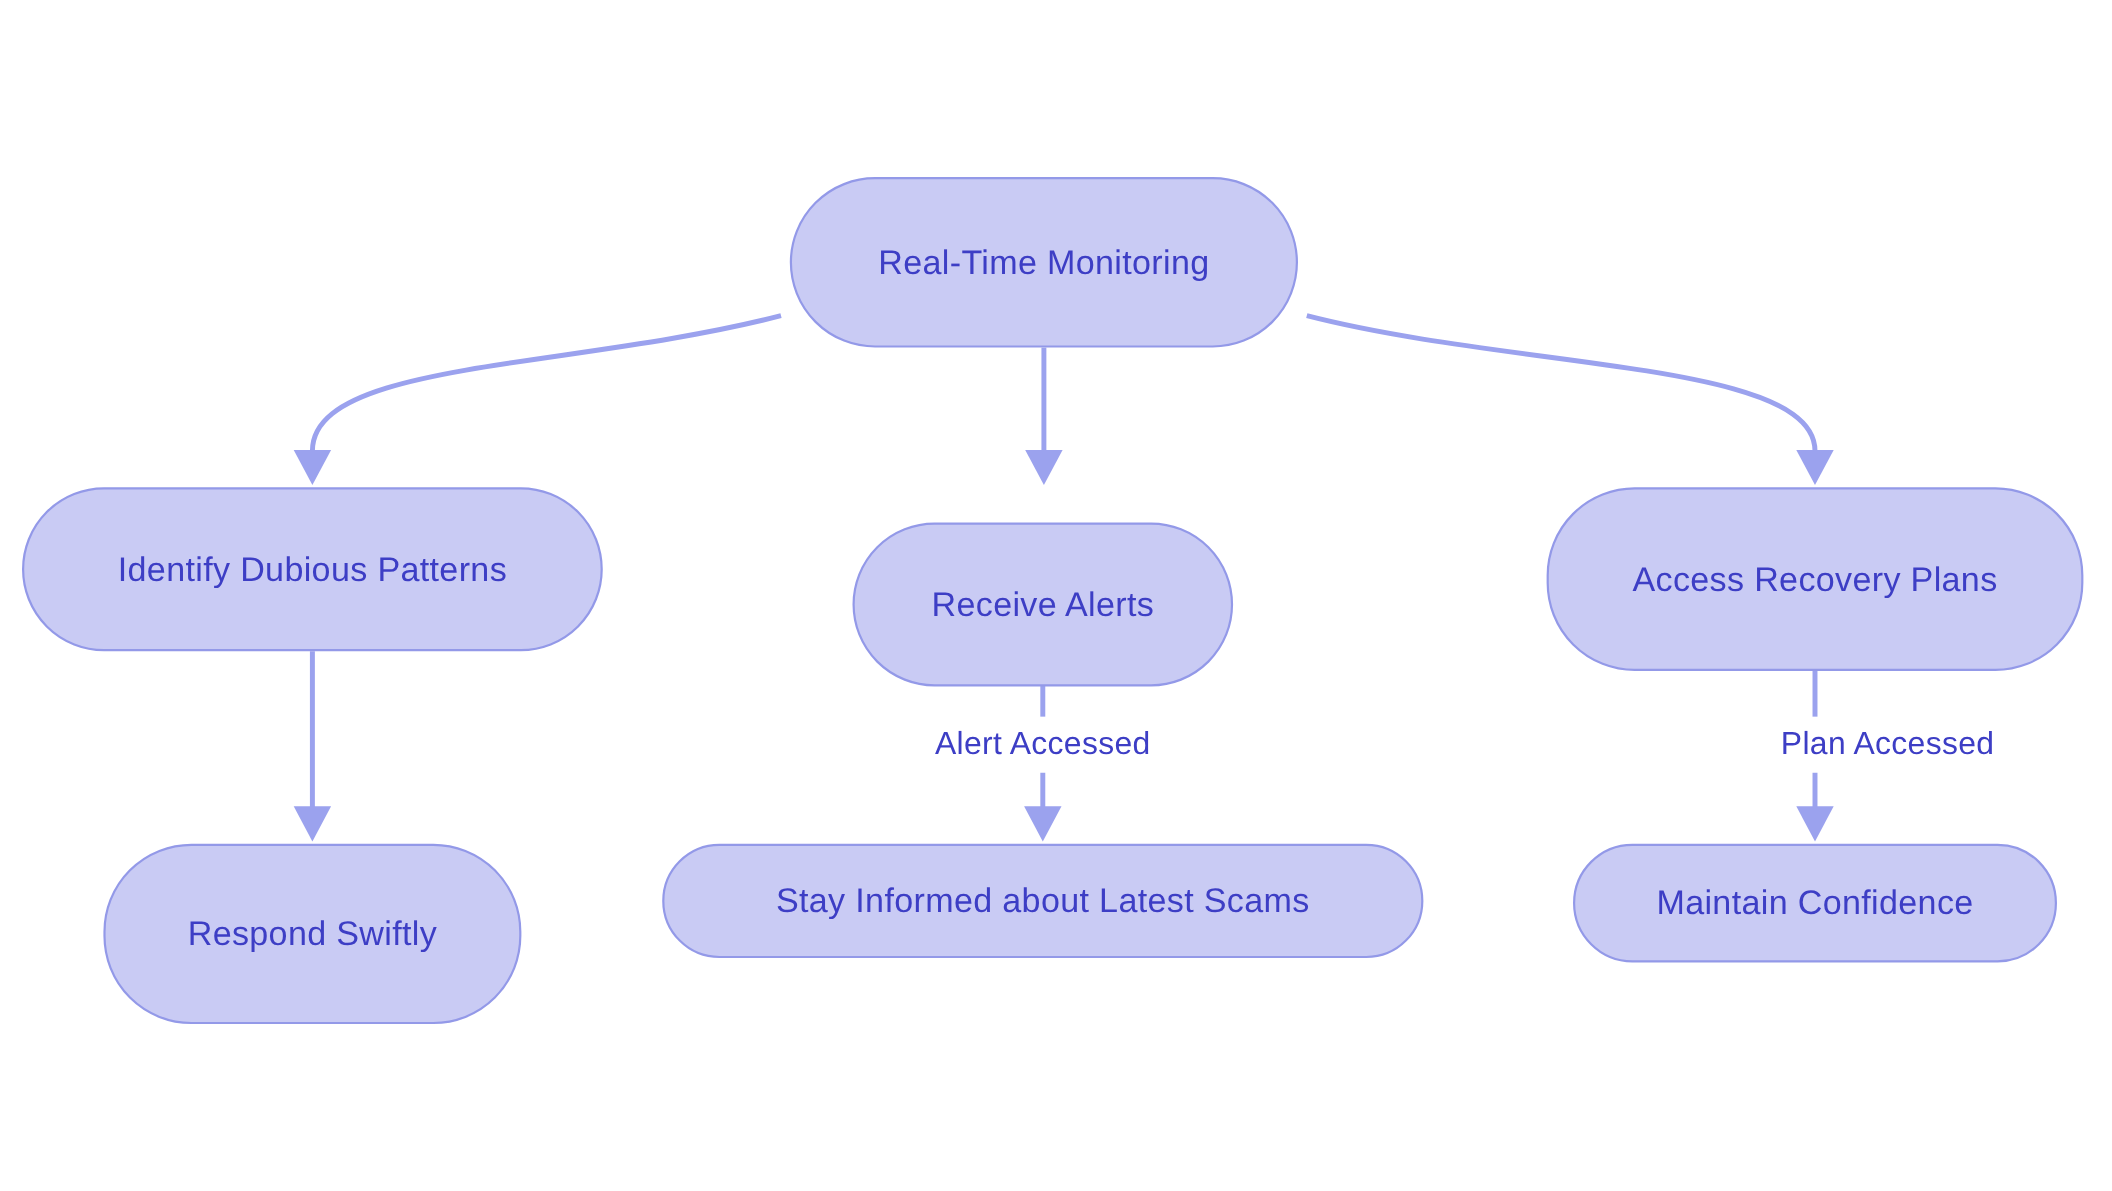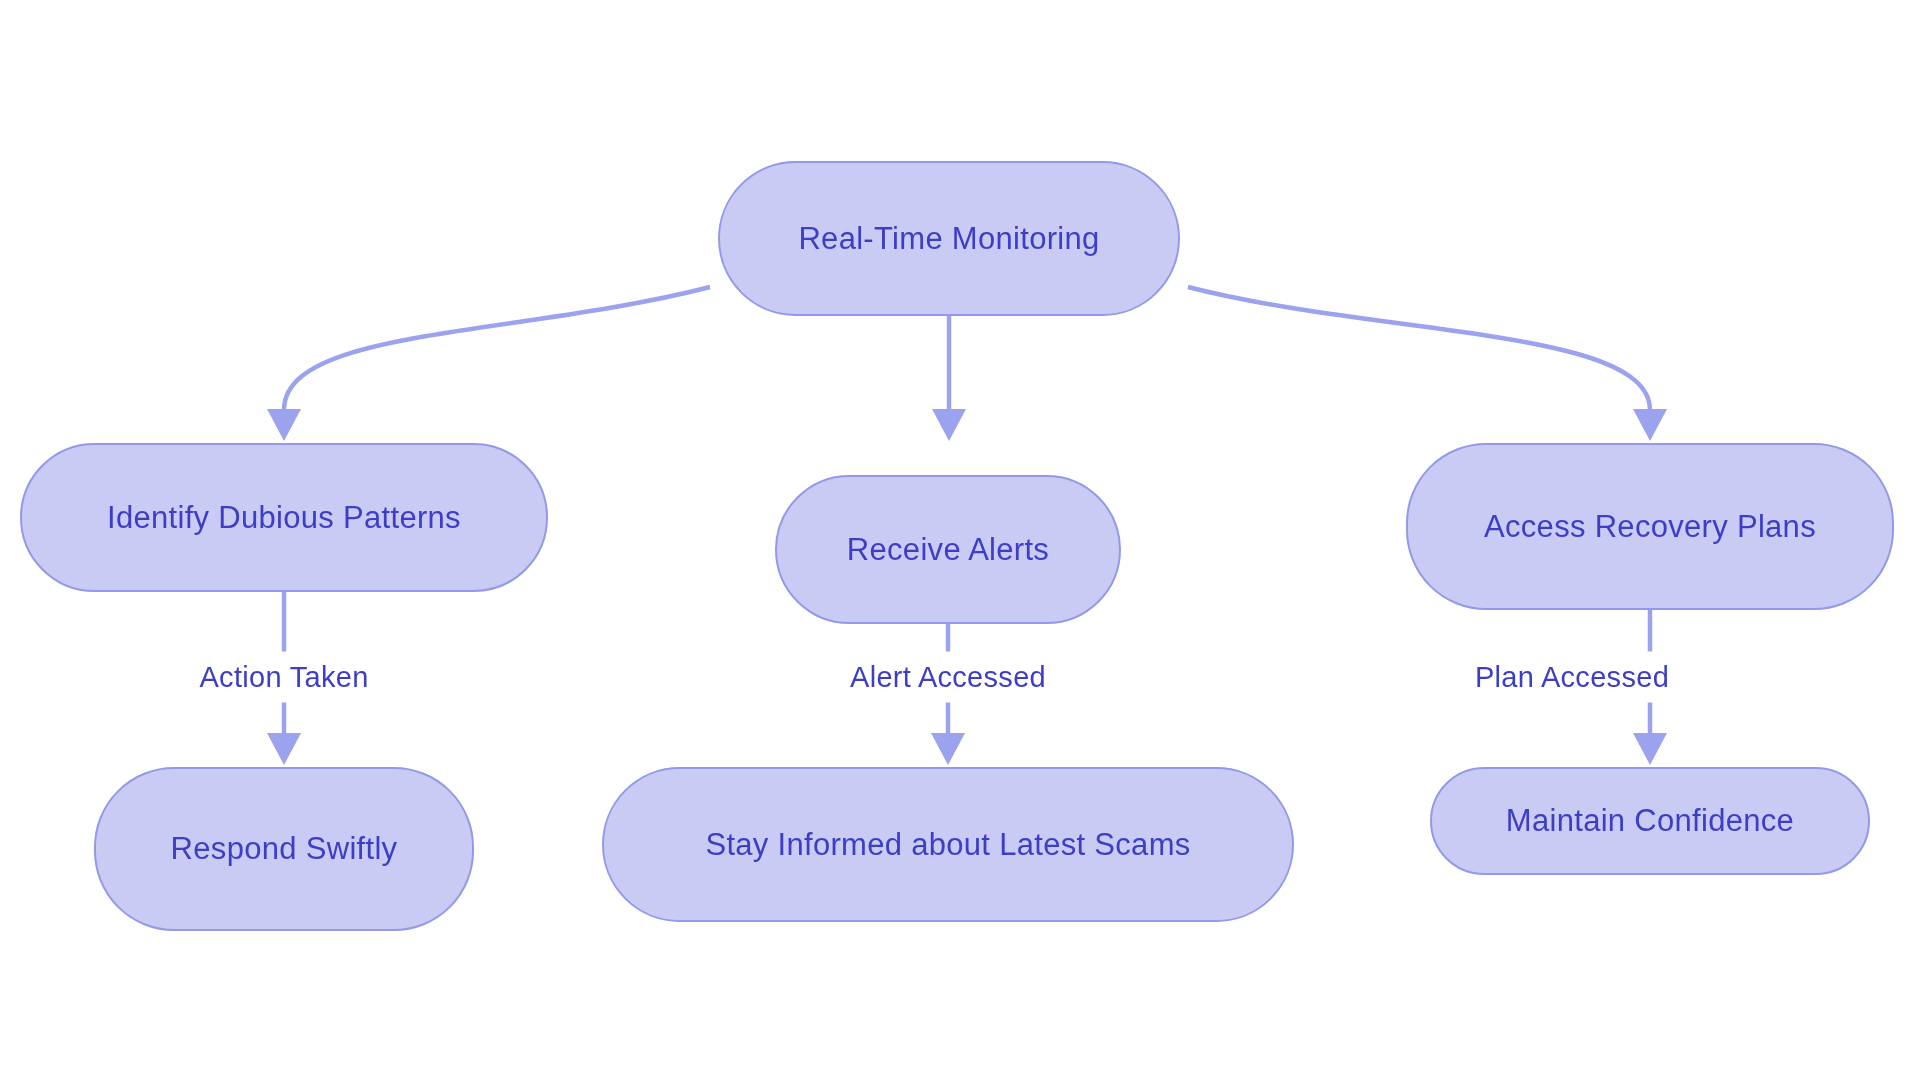--- a/index.html
+++ b/index.html
@@ -73,23 +73,22 @@
   <div class="node" style="left:718px;  top:161px; width:462px; height:155px;">Real-Time Monitoring</div>
 
   <div class="node" style="left:20px;   top:443px; width:528px; height:149px;">Identify Dubious Patterns</div>
 
   <div class="node" style="left:775px;  top:443px; width:346px; height:149px;margin-top:32px;">Receive Alerts</div>
 
   <div class="node" style="left:1406px; top:443px; width:488px; height:167px;">Access Recovery Plans</div>
 
   <div class="node" style="left:94px;   top:767px; width:380px; height:164px;text-align:right;">Respond Swiftly</div>
 
-  <div class="node" style="left:602px;  top:767px; width:692px; height:155px;">Stay Informed about Latest Scams</div>
+  <div class="node" style="left:602px;  top:767px; width:692px; height:104px;">Stay Informed about Latest Scams</div>
 
   <div class="node" style="left:1430px; top:767px; width:440px; height:108px;">Maintain Confidence</div>
 
-  <div class="edge-label" style="left:284px; top:677px;">Action Taken</div>
 
   <div class="edge-label" style="left:948px; top:677px;">Alert Accessed</div>
 
-  <div class="edge-label" style="left:1572px; top:677px;">Plan Accessed</div>
+  <div class="edge-label" style="left:1716px; top:677px;">Plan Accessed</div>
 
 </div>
 
 </body></html>

